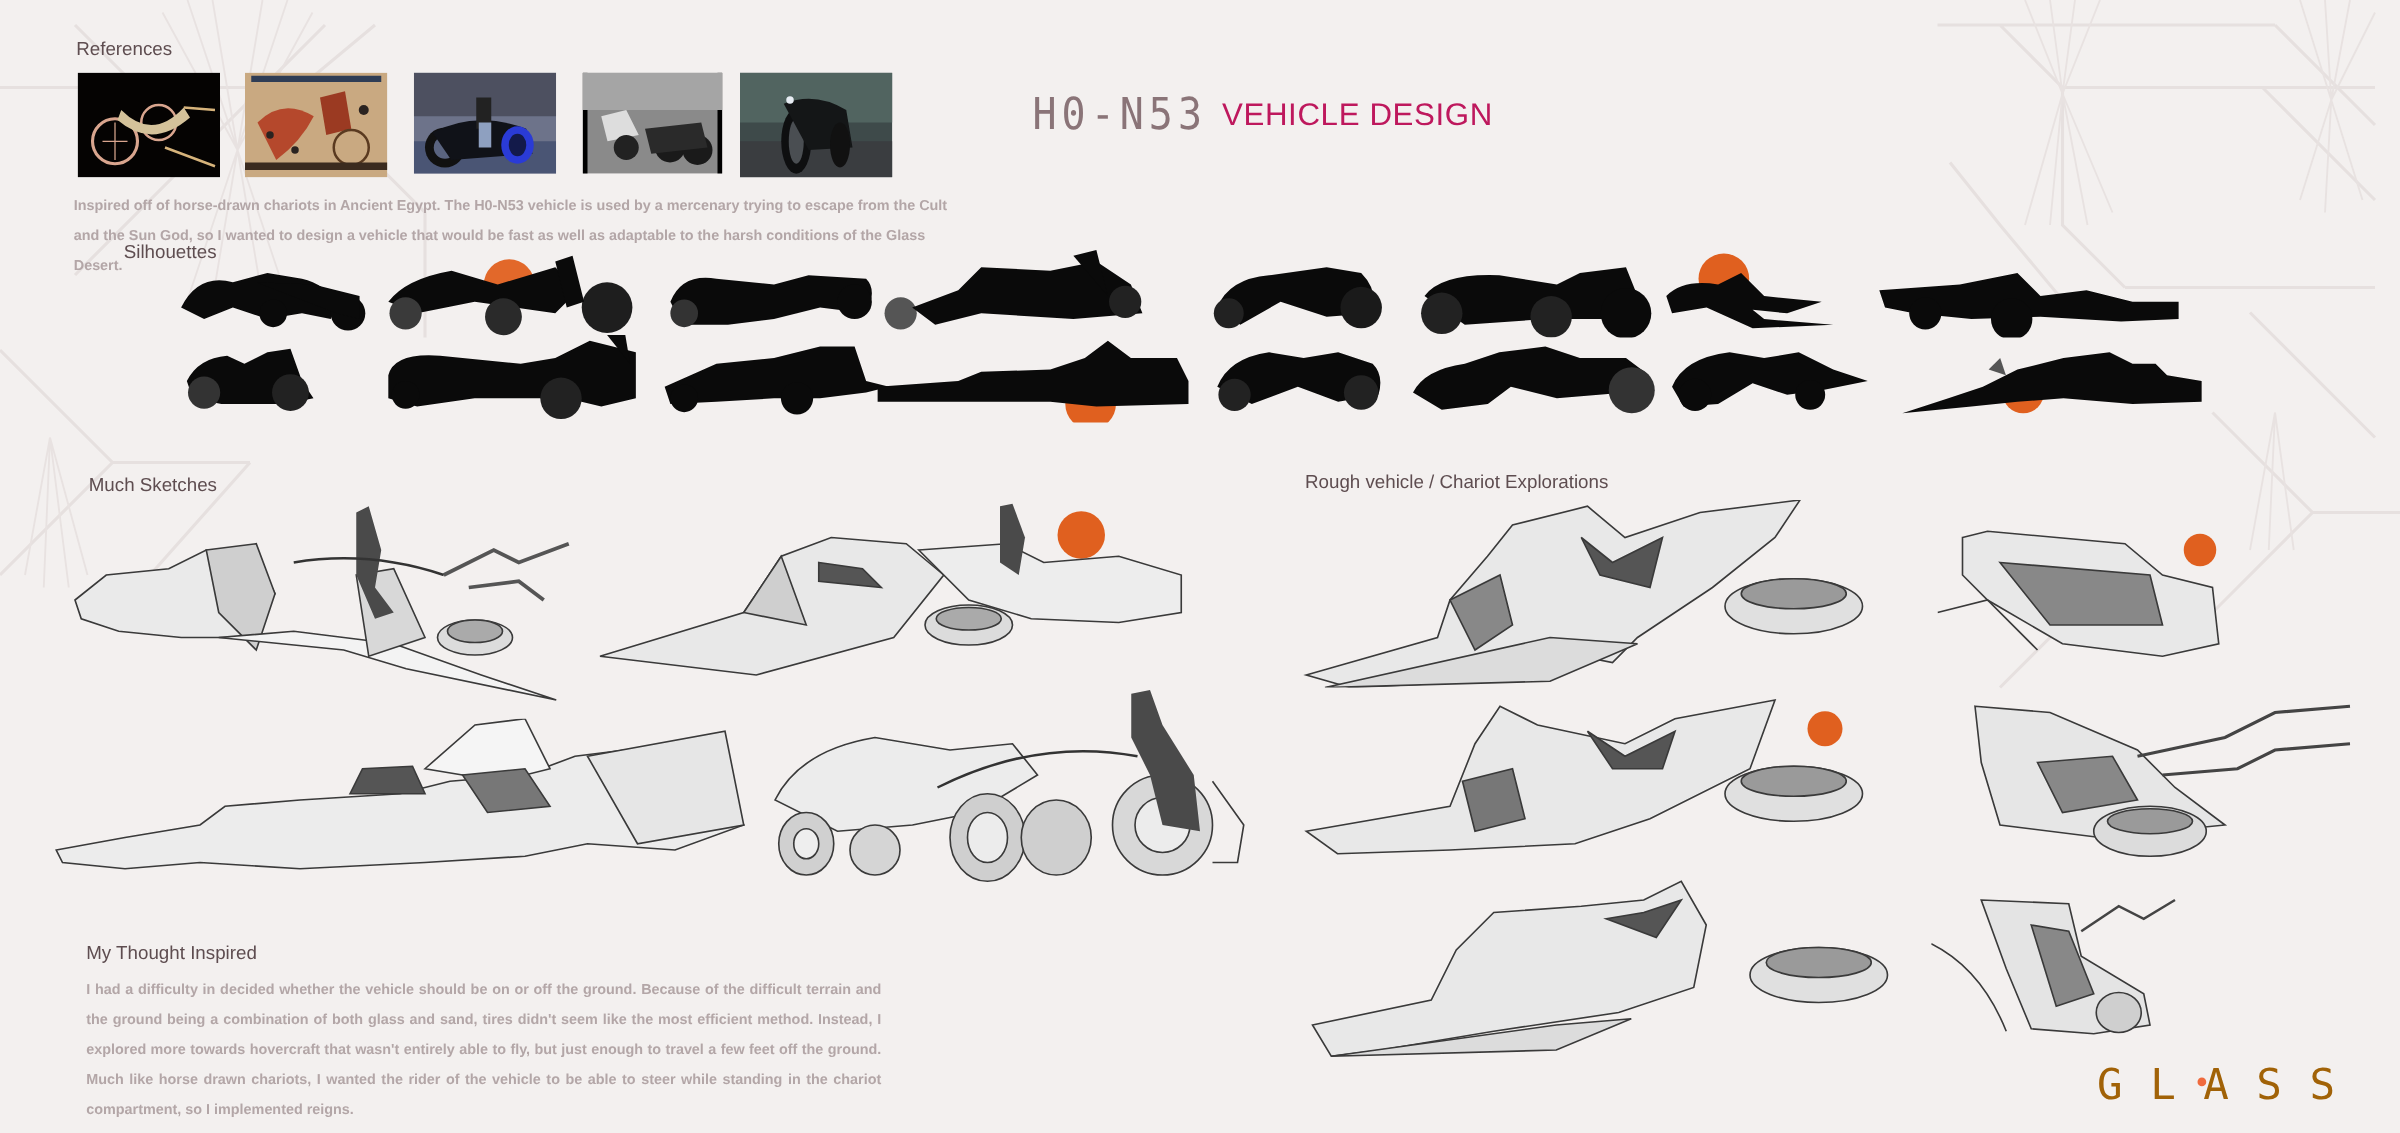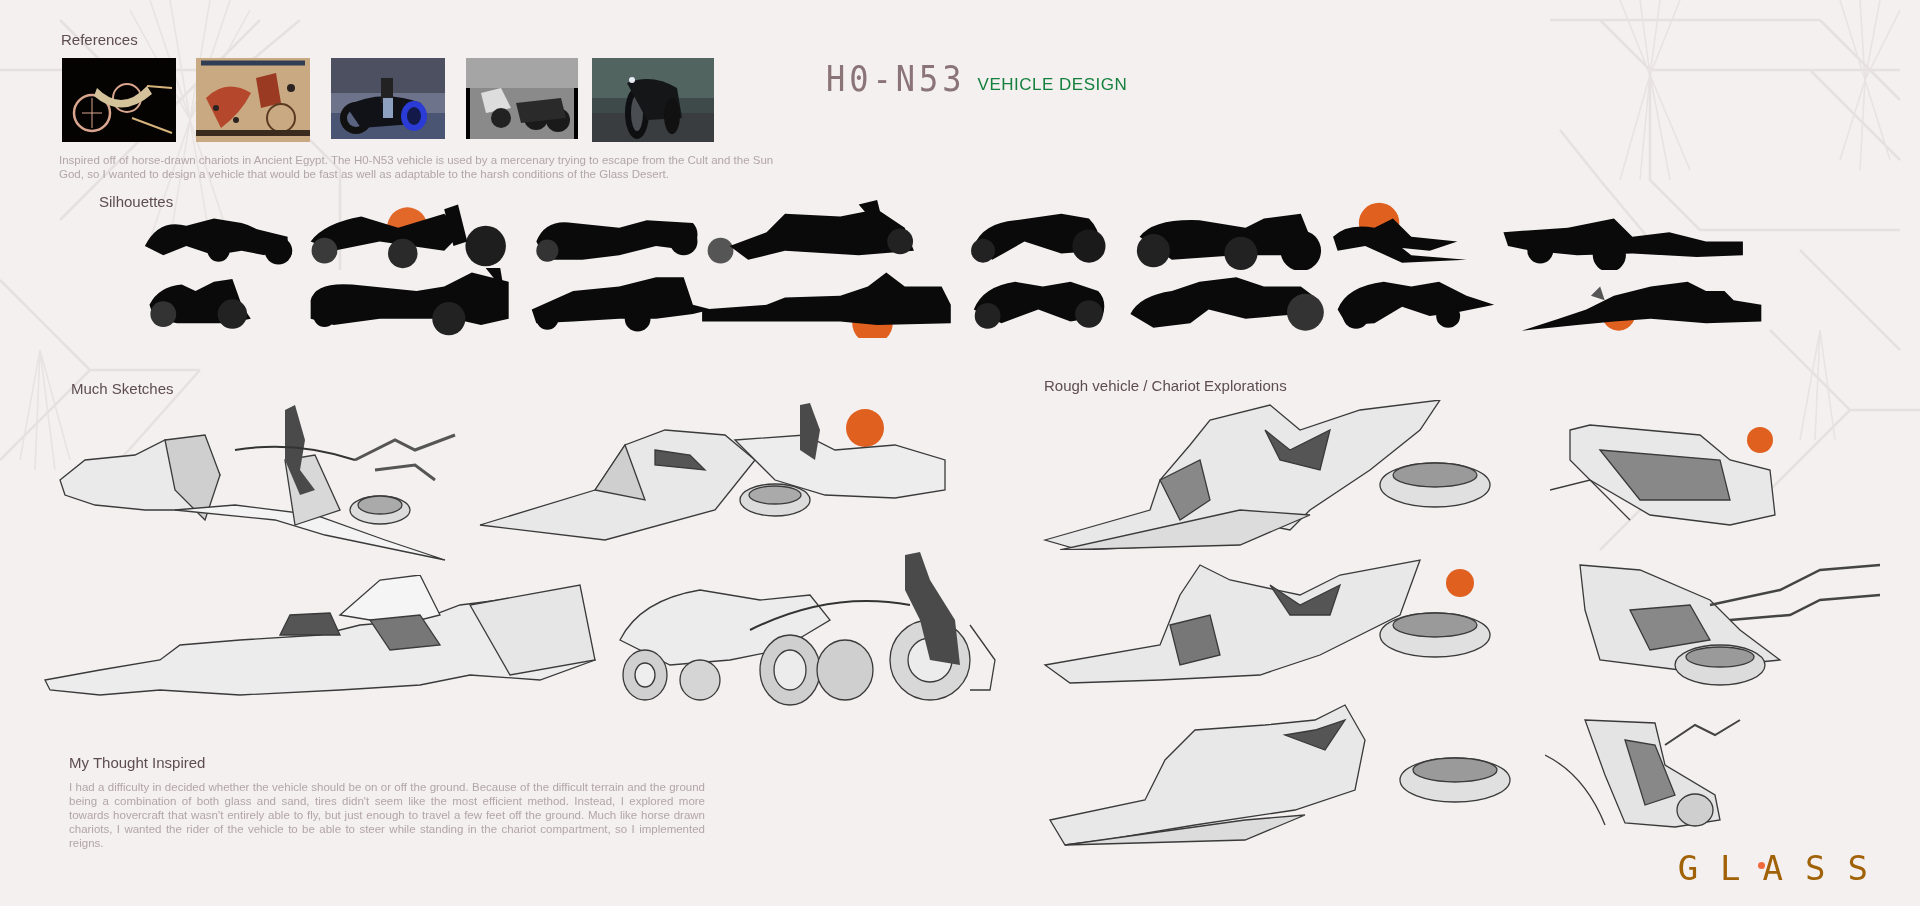--- a/index.html
+++ b/index.html
@@ -4,26 +4,26 @@
 <style>
   html, body { margin:0; padding:0; }
   body {
     width:1920px; height:906px; overflow:hidden; position:relative;
     background:#f3f0ef;
     font-family:"Liberation Sans", sans-serif;
     color:#6b5a5c;
   }
   .bgpat { position:absolute; inset:0; pointer-events:none; }
   .h { position:absolute; font-size:15px; color:#5e4d50; margin:0; font-weight:normal; }
-  .para { position:absolute; font-size:11.5px; line-height:14px; color:#b3a6a7; margin:0; }
+  .para { position:absolute; font-size:11.5px; line-height:24px; color:#b3a6a7; margin:0;font-weight:bold; }
   .ref { position:absolute; top:58px; height:84px; overflow:hidden; }
   .ref svg { width:100%; height:100%; display:block; }
-  .title-wrap { position:absolute; left:826px; top:60px; display:flex; align-items:flex-end; gap:12px;text-align:right; }
+  .title-wrap { position:absolute; left:826px; top:72px; display:flex; align-items:flex-end; gap:12px;text-align:right; }
   .title-code { font-family:"DejaVu Sans Mono", monospace; font-size:32px; letter-spacing:4px; color:#8a7478; font-weight:100; transform:scaleY(1.1); }
-  .title-sub { font-size:17px; color:#15803d; letter-spacing:0.5px; padding-bottom:3px; }
+  .title-sub { font-size:25px; color:#be185d; letter-spacing:0.5px; padding-bottom:3px; }
   .sil-row { position:absolute; left:70px; width:1780px; height:70px; }
   .sketch { position:absolute; }
   .logo { position:absolute; right:30px; bottom:18px; font-family:"DejaVu Sans Mono", monospace; font-size:34px; letter-spacing:22px; color:#a16207; font-weight:100; }
   .logo-dot { position:absolute; width:7px; height:7px; border-radius:50%; background:#f06a3d; left:80px; top:14px; }
 </style>
 </head>
 <body>
 
 <svg class="bgpat" width="1920" height="906" viewBox="0 0 1920 906">
   <g stroke="#e6e0df" stroke-width="2.5" fill="none">

